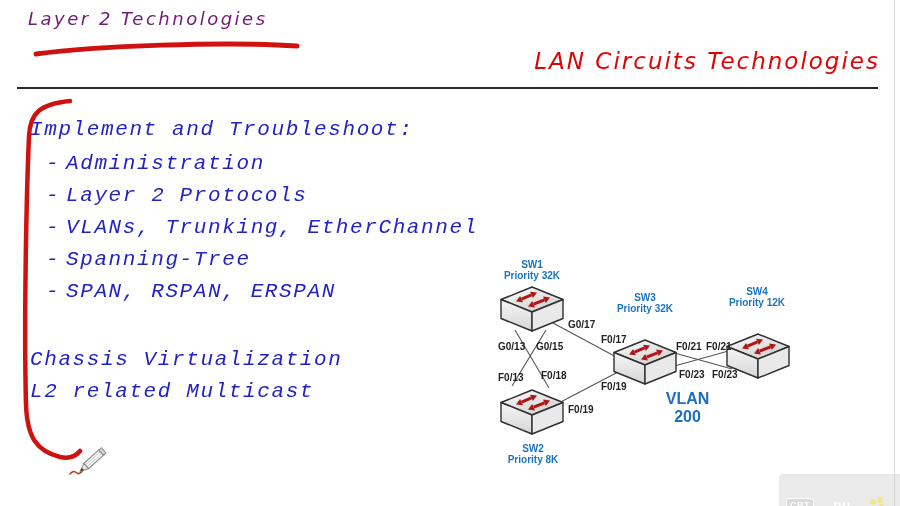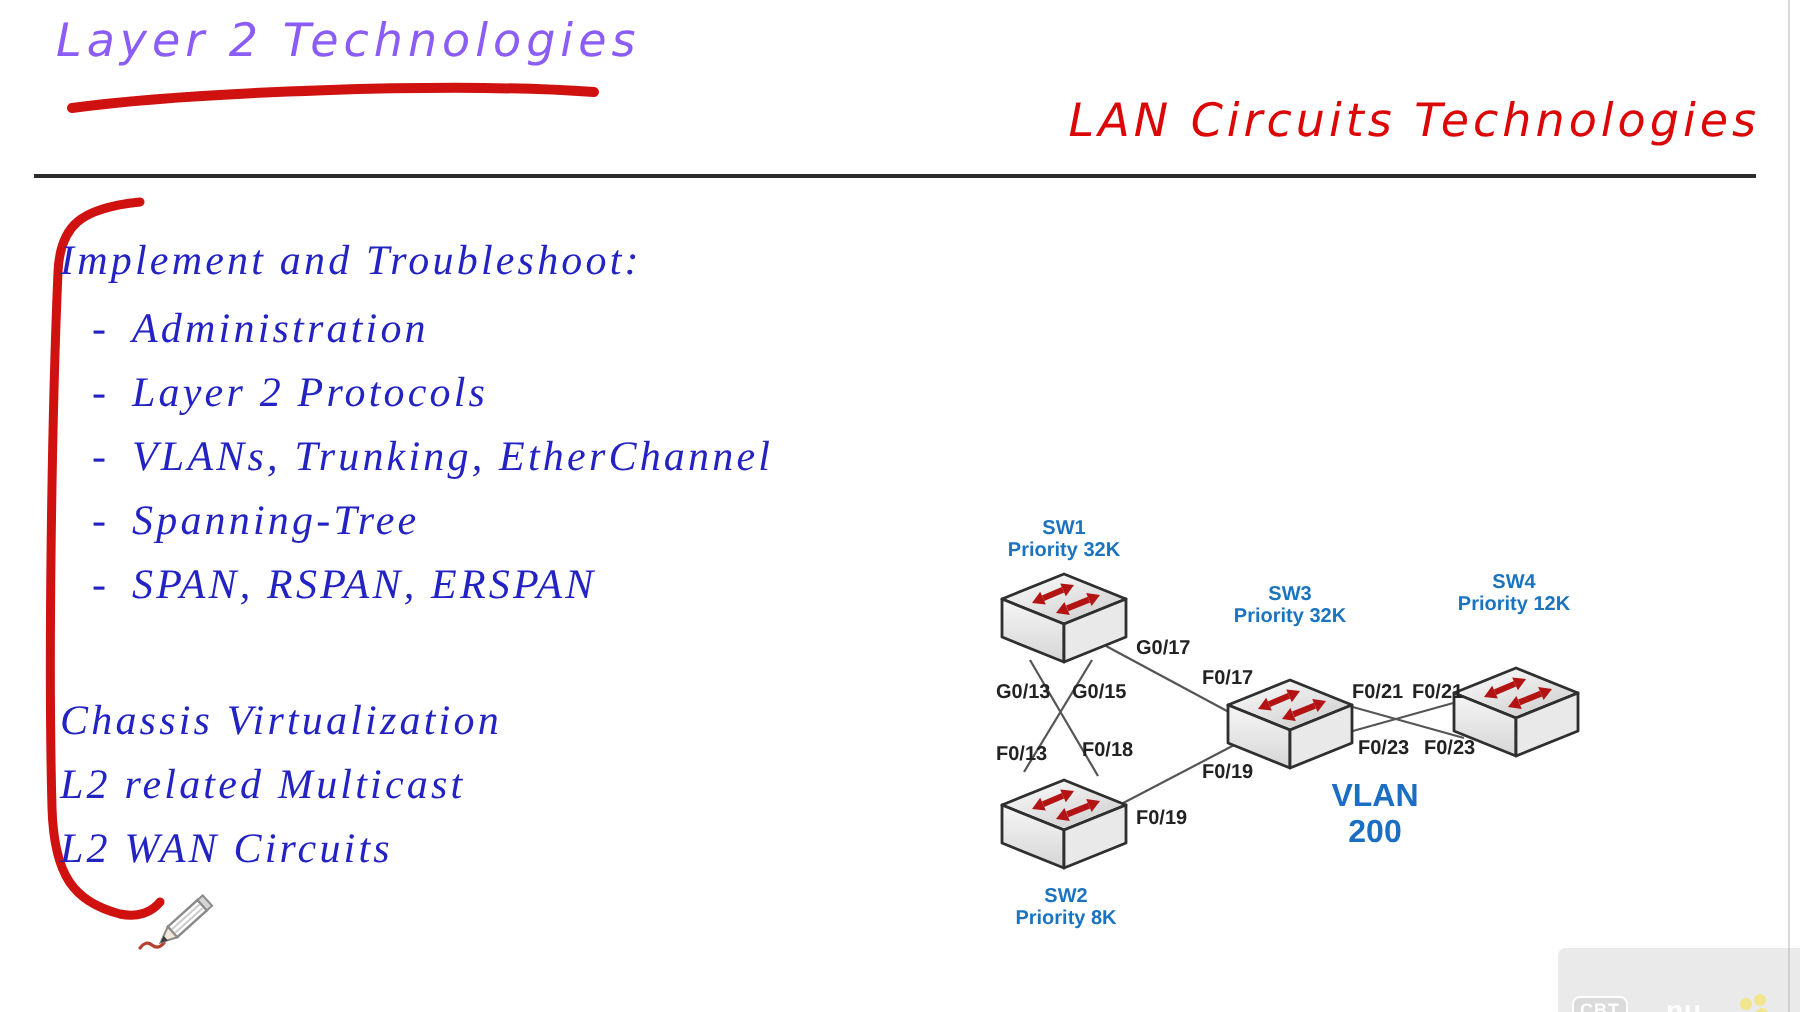--- a/index.html
+++ b/index.html
@@ -4,39 +4,39 @@
 <style>
   html,body{margin:0;padding:0;}
   body{
     width:900px;height:506px;position:relative;overflow:hidden;
     background:#ffffff;font-family:"Liberation Sans",sans-serif;
   }
   
   .title{
     position:absolute;left:28px;top:8px;
     font-family:"DejaVu Sans",sans-serif;font-style:italic;
-    font-size:23px;font-weight:500;color:#8b5cf6;letter-spacing:2.5px;
+    font-size:18px;font-weight:500;color:#701a75;letter-spacing:2.5px;
     white-space:nowrap;
   }
   .subtitle{
     position:absolute;left:440px;top:48px;width:440px;text-align:right;
     font-family:"DejaVu Sans",sans-serif;font-style:italic;
     font-size:23px;font-weight:500;color:#dc0606;letter-spacing:2px;
     white-space:nowrap;
   }
   .hrule{
     position:absolute;left:17px;top:87px;width:861px;height:2px;background:#2c2c2c;
   }
   .edge-line{
     position:absolute;left:894px;top:0;width:1px;height:506px;background:#d9d9d9;
   }
   
   .notes{
     position:absolute;left:30px;top:112px;width:530px;
-    font-family:Liberation Serif, serif;font-style:italic;
+    font-family:Liberation Mono, monospace;font-style:italic;
     color:#2323c3;font-size:21px;letter-spacing:1.6px;
   }
   .notes .heading{line-height:36px;white-space:nowrap;}
   .notes .bullet{position:relative;line-height:32px;padding-left:36px;white-space:nowrap;}
   .notes .bullet .dash{position:absolute;left:16px;top:0;}
   .notes .footer-lines{margin-top:36px;}
   .notes .footer-line{line-height:32px;white-space:nowrap;}
   
   .link-layer{position:absolute;left:0;top:0;width:900px;height:506px;pointer-events:none;}
   .sw-icon{position:absolute;width:66px;height:48px;}
@@ -139,21 +139,20 @@
     <span class="dash">-</span>
     <span>Spanning-Tree</span>
   </div>
   <div class="bullet">
     <span class="dash">-</span>
     <span>SPAN, RSPAN, ERSPAN</span>
   </div>
   <div class="footer-lines">
     <div class="footer-line">Chassis Virtualization</div>
     <div class="footer-line">L2 related Multicast</div>
-    <div class="footer-line">L2 WAN Circuits</div>
   </div>
 </div>
 
 <svg class="link-layer">
   <g stroke="#555555" stroke-width="1.1" fill="none">
     <line x1="515" y1="330" x2="549" y2="388"></line>
     <line x1="546" y1="330" x2="512" y2="386"></line>
     <line x1="553" y1="323" x2="620" y2="359"></line>
     <line x1="553" y1="406" x2="620" y2="371"></line>
     <line x1="671" y1="352" x2="732" y2="369"></line>

